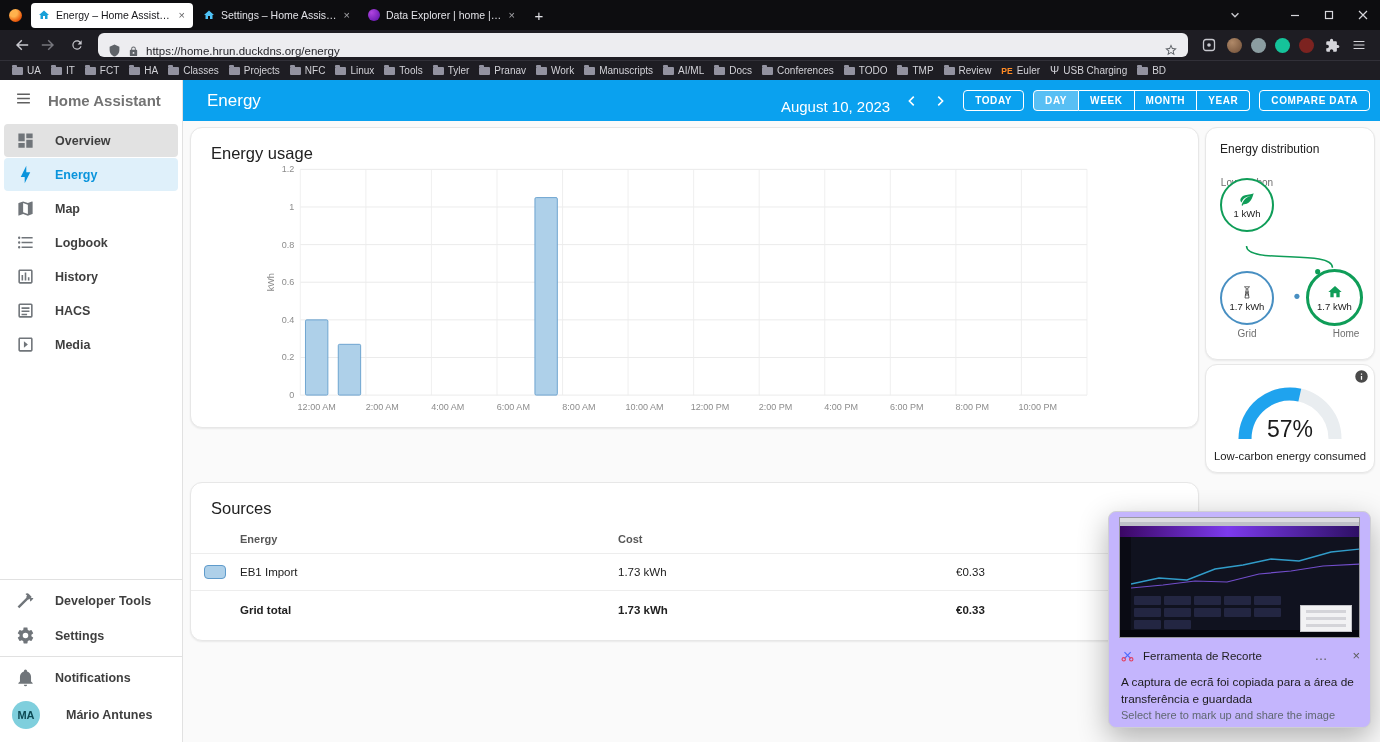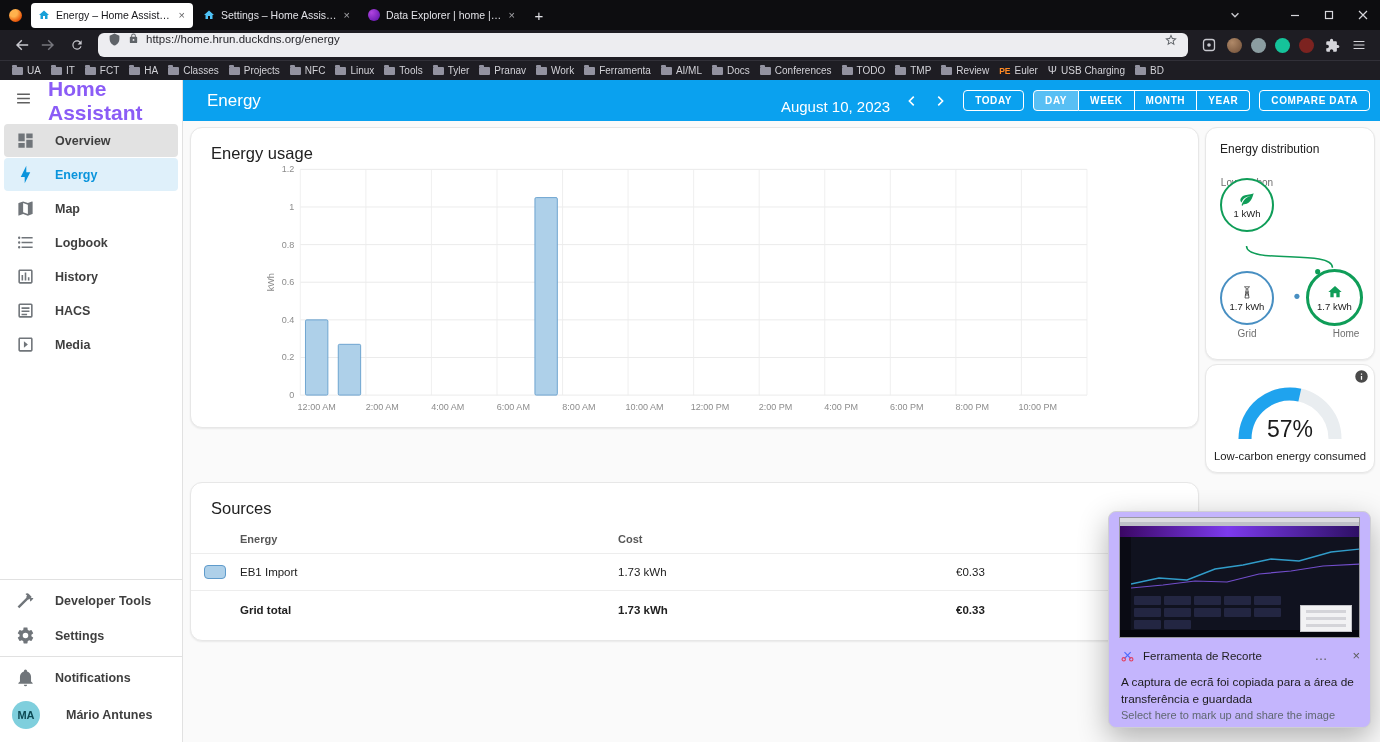--- a/index.html
+++ b/index.html
@@ -19,21 +19,21 @@
   .fav{width:12px;height:12px;flex:none}
   .fav.influx{border-radius:50%;background:radial-gradient(circle at 30% 30%,#b044e0,#5a12a8)}
   .newtab{color:#e2e2e7;font-size:15px;width:26px;height:25px;display:flex;align-items:center;justify-content:center}
   .tab-spacer{flex:1}
   .caret-btn{width:26px;text-align:center;margin-right:30px;color:#c9c9cf;display:flex;justify-content:center}
   .winbtn{width:34px;height:30px;display:flex;align-items:center;justify-content:center;color:#d6d6db}
 
   .toolbar{height:30px;background:#1e1d23;display:flex;align-items:center;padding:0 8px;gap:2px}
   .navbtn{width:26px;height:24px;display:flex;align-items:center;justify-content:center;color:#c9c9cf;border-radius:4px}
   .navbtn.dim{color:#77777e}
-  .urlbar{flex:1;height:24px;margin:0 6px;background:#ededf0;border-radius:6px;display:flex;align-items:flex-start;padding:0 10px;gap:7px;min-width:0}
+  .urlbar{flex:1;height:24px;margin:0 6px;background:#ededf0;border-radius:6px;display:flex;align-items:flex-end;padding:0 10px;gap:7px;min-width:0}
   .url-text{flex:1;font-size:11.5px;color:#26262b;white-space:nowrap;overflow:hidden}
   .toolicons{display:flex;align-items:center;gap:9px;padding:0 4px}
   .ticon{width:18px;height:18px;display:flex;align-items:center;justify-content:center}
   .circ{width:15px;height:15px;border-radius:50%;flex:none}
   .circ.brown{background:radial-gradient(circle at 35% 30%,#b08968,#6f4e37)}
   .circ.gray{background:#8b9da1}
   .circ.green{background:#15c39a}
   .circ.maroon{background:#7c2320}
 
   .bmbar{height:20px;background:#1e1d23;border-top:1px solid #313038;display:flex;align-items:center;
@@ -42,21 +42,21 @@
   .bm-ic{display:inline-flex;align-items:center;justify-content:center}
   .bm-ic.folder{width:11px;height:8px;background:#9292a0;border-radius:1px;position:relative}
   .bm-ic.folder::before{content:"";position:absolute;top:-2px;left:0;width:5px;height:2px;background:#9292a0;border-radius:1px 1px 0 0}
   .bm-ic.pe{color:#ff8b25;font-weight:bold;font-size:8.5px}
   .bm-ic.usb{color:#cfcfd6;font-size:11px;line-height:1}
 
   
   .ha{position:absolute;top:80px;left:0;right:0;bottom:0;display:flex}
   .sidebar{width:183px;background:#fff;border-right:1px solid #e1e1e1;display:flex;flex-direction:column;flex:none}
   .sb-head{height:41px;flex:none;display:flex;align-items:center;gap:16px;padding:0 15px}
-  .sb-title{font-size:21px;font-weight:bold;color:#8b5cf6}
+  .sb-title{font-size:15px;font-weight:bold;color:#737373}
   .sb-list{padding-top:2px}
   .sb-item{height:33px;margin:1px 4px;border-radius:4px;display:flex;align-items:center;gap:20px;
     padding:0 12px;font-size:12.5px;font-weight:bold;color:#3f3f3f}
   .sb-item svg{flex:none}
   .sb-item.active{background:#dff0fa;color:#0994dc}
   .sb-item.focused{background:#e2e2e2}
   .sb-spacer{flex:1}
   .sb-div{height:1px;background:#e1e1e1;margin:3px 0;flex:none}
   .sb-user{height:38px;margin:1px 4px 8px;border-radius:4px;display:flex;align-items:center;gap:26px;padding:0 8px;font-size:12.5px;font-weight:bold;color:#3f3f3f}
   .avatar{width:28px;height:28px;border-radius:50%;background:#7fcfdd;color:#0d4a54;font-size:11px;
@@ -284,21 +284,21 @@
       <span class="bm">
         <span class="bm-ic folder"></span>
         <span>Pranav</span>
       </span>
       <span class="bm">
         <span class="bm-ic folder"></span>
         <span>Work</span>
       </span>
       <span class="bm">
         <span class="bm-ic folder"></span>
-        <span>Ferramenta</span>
+        <span>Manuscripts</span>
       </span>
       <span class="bm">
         <span class="bm-ic folder"></span>
         <span>AI/ML</span>
       </span>
       <span class="bm">
         <span class="bm-ic folder"></span>
         <span>Docs</span>
       </span>
       <span class="bm">

